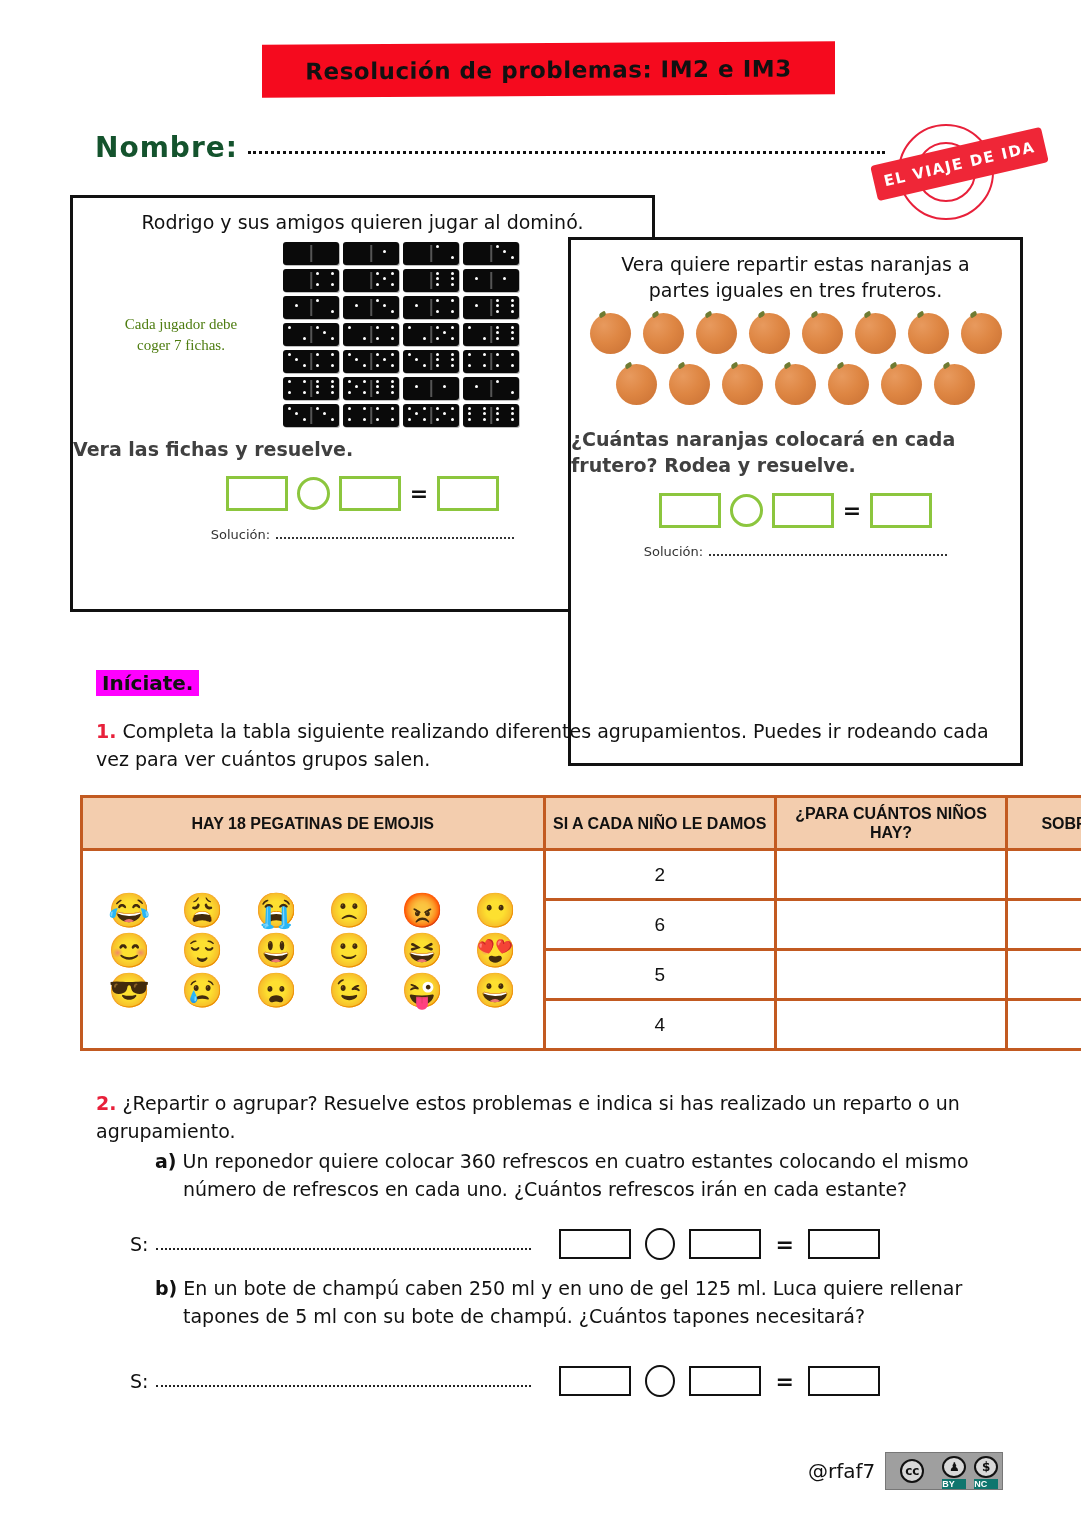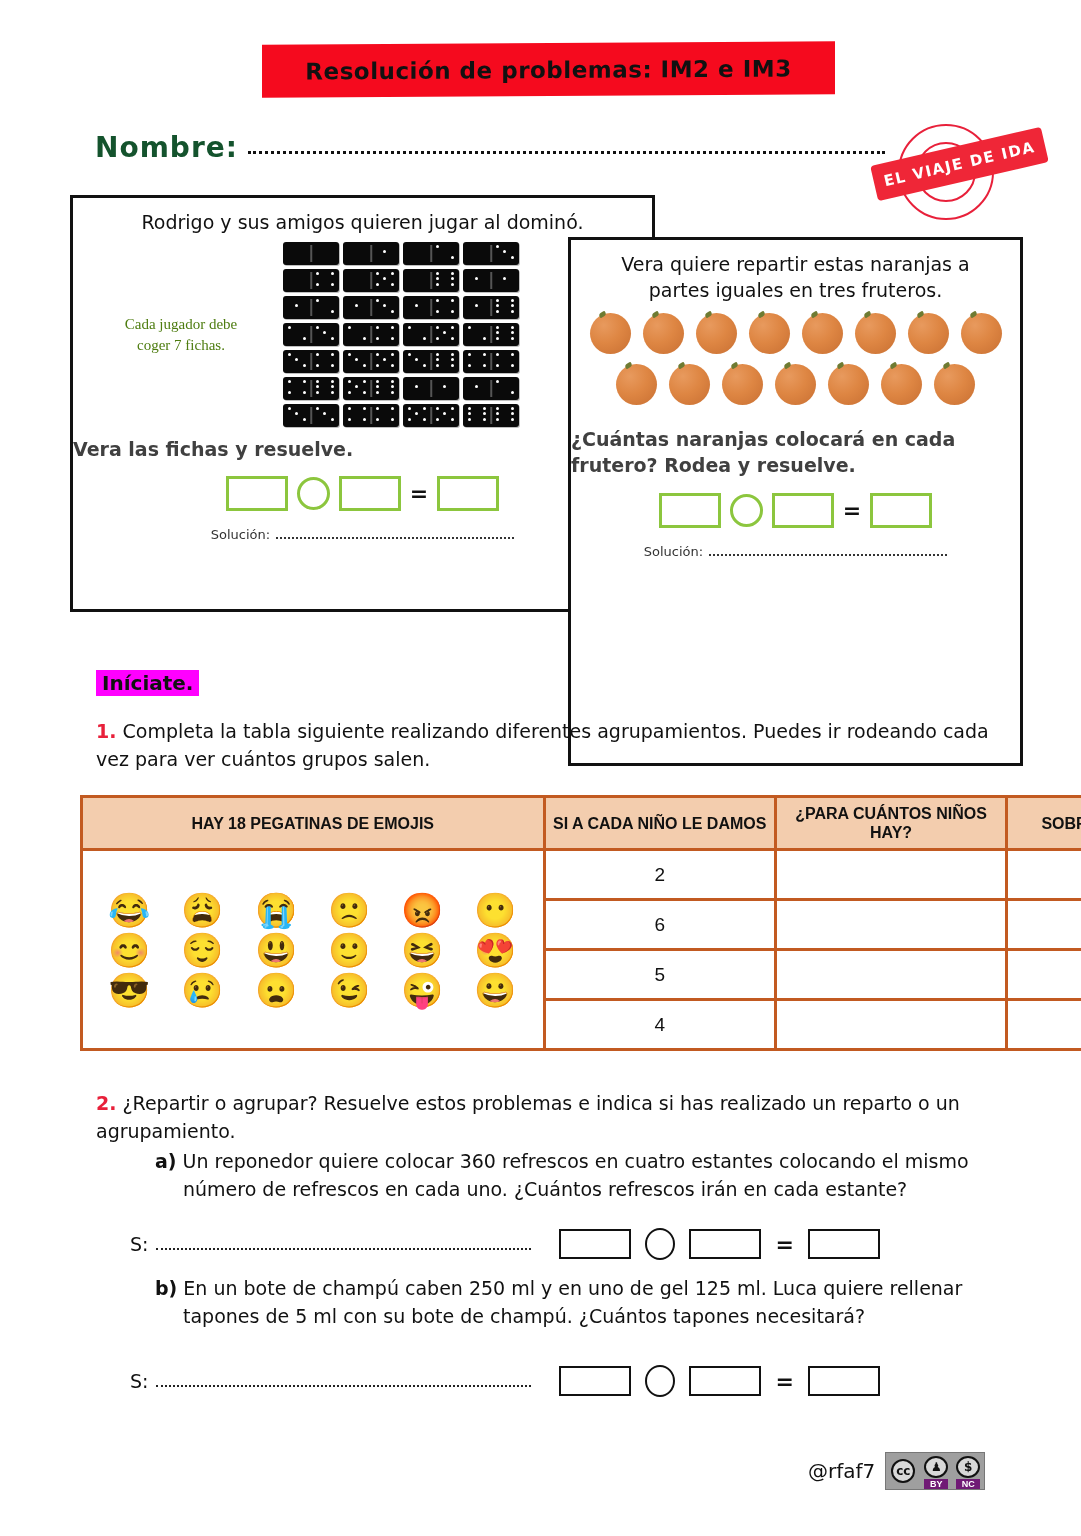--- a/index.html
+++ b/index.html
@@ -153,27 +153,27 @@
   .tbl td{ background:#fff; height:50px; text-align:center;
            font-family:"Liberation Sans", sans-serif; font-size:19px; color:#111; }
   .emoji-cell{ padding:8px 10px; }
   .emoji-grid{ display:grid; grid-template-columns:repeat(6,1fr); row-gap:6px; justify-items:center; }
   .emoji{ font-size:34px; line-height:1; }
 
   
   .footer{ position:absolute; left:808px; top:1452px; display:flex; align-items:center; gap:10px; }
   .handle{ font-family:"DejaVu Sans", sans-serif; font-size:20px; color:#111; }
   .cc-badge{ display:flex; background:#9f9f9f; border:1px solid #777; height:38px; align-items:stretch; }
-  .cc-part{ display:flex; flex-direction:column; align-items:center; justify-content:center; padding:0 5px; }
+  .cc-part{ display:flex; flex-direction:column; align-items:center; justify-content:center; padding:0 14px; }
   .cc-circ{
     width:24px; height:24px; border:2px solid #111; border-radius:50%; background:#d8d8d8;
     display:flex; align-items:center; justify-content:center;
     font-family:"DejaVu Sans", sans-serif; font-weight:bold; font-size:12px; color:#111;
   }
-  .cc-tag{ background:#701a75; color:#fff; font-size:9px; font-weight:bold; width:100%; text-align:center;
+  .cc-tag{ background:#0f766e; color:#fff; font-size:9px; font-weight:bold; width:100%; text-align:left;
            font-family:"Liberation Sans", sans-serif; margin-top:1px; }
   .cc-col{ display:flex; flex-direction:column; align-items:center; justify-content:flex-start; padding:3px 4px 0 4px; }
 </style>
 </head>
 <body>
 
 <div class="title-banner">
   <span>Resolución de problemas: IM2 e IM3</span>
 </div>
 

